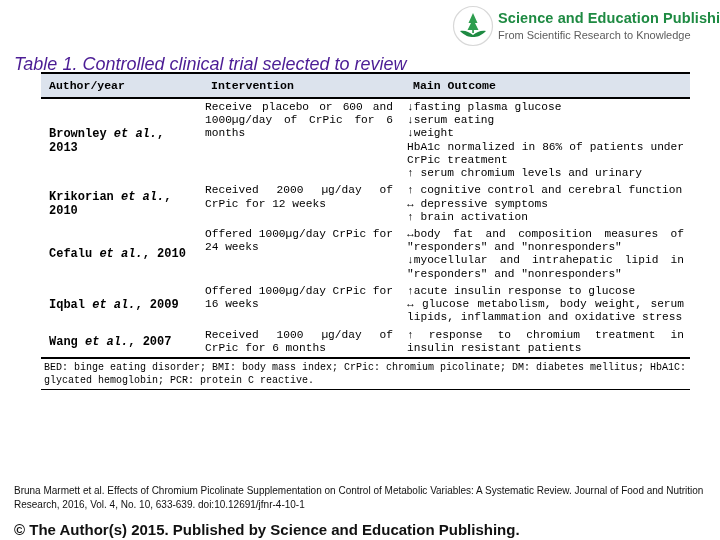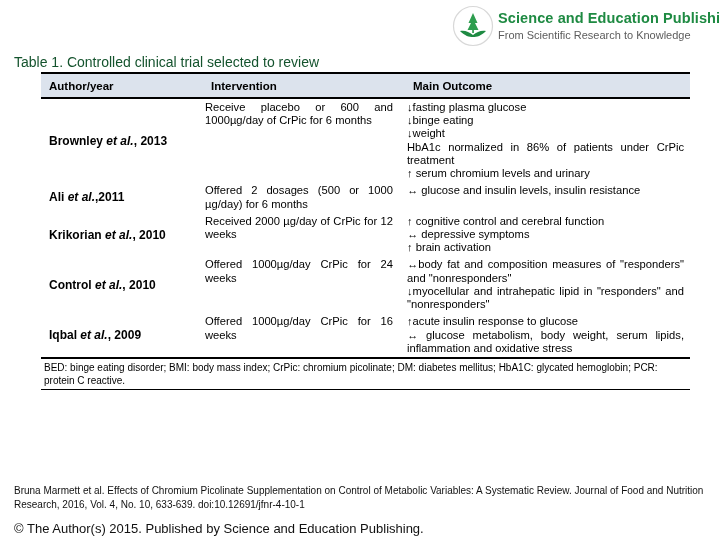--- a/index.html
+++ b/index.html
@@ -49,36 +49,38 @@
     font-size: 11px;
     margin-top: 2px;
     white-space: nowrap;
   }
 
   
   .table-caption {
     position: absolute;
     top: 54px;
     left: 14px;
-    font-size: 14px;
-    color: #14532d;
+    font-size: 18px;
+    color: #4c1d95;
     white-space: nowrap;
+    font-style: italic;
   }
 
   
   .table-wrap {
     position: absolute;
     top: 72px;
     left: 41px;
     width: 649px;
   }
   table.maintable {
     border-collapse: collapse;
     width: 649px;
     table-layout: fixed;
+    font-family: Liberation Mono, monospace;
   }
   table.maintable col.c-author  { width: 162px; }
   table.maintable col.c-interv  { width: 202px; }
   table.maintable col.c-outcome { width: 285px; }
 
   thead th {
     background: #dce3ed;
     border-top: 2.5px solid #000;
     border-bottom: 2px solid #000;
     font-size: 11.5px;
@@ -138,22 +140,23 @@
     left: 14px;
     width: 694px;
     font-size: 10px;
     line-height: 1.35;
     color: #111;
   }
   .copyright {
     position: absolute;
     top: 521px;
     left: 14px;
-    font-size: 13px;
+    font-size: 15px;
     color: #111;
+    font-weight: bold;
   }
 </style>
 </head>
 <body>
 
 <div class="logo-bar">
   <div class="logo-emblem">
     <svg width="42" height="42" viewBox="0 0 42 42" aria-hidden="true">
       <circle cx="21" cy="21" r="19.5" fill="#ffffff" stroke="#d8d8d8" stroke-width="1.2"></circle>
       <path d="M21 8 L16.5 18 L19 18 L15.5 25 L26.5 25 L23 18 L25.5 18 Z" fill="#2e9e4f"></path>
@@ -182,56 +185,56 @@
         <th>Intervention</th>
         <th>Main Outcome</th>
       </tr>
     </thead>
     <tbody>
         <tr>
           <td class="author"><span>Brownley </span><span class="ital">et al.</span><span>, 2013</span></td>
           <td class="interv">Receive placebo or 600 and 1000µg/day of CrPic for 6 months</td>
           <td class="outcome">
             <span class="oline">↓fasting plasma glucose</span>
-            <span class="oline">↓binge eating</span>
+            <span class="oline">↓serum eating</span>
             <span class="oline">↓weight</span>
             <span class="oline jf">HbA1c normalized in 86% of patients under CrPic treatment</span>
             <span class="oline">↑ serum chromium levels and urinary</span>
           </td>
         </tr>
         <tr>
-          <td class="author"><span>Ali </span><span class="ital">et al.</span><span>,2011</span></td>
-          <td class="interv">Offered 2 dosages (500 or 1000 µg/day) for 6 months</td>
-          <td class="outcome">
-            <span class="oline">↔ glucose and insulin levels, insulin resistance</span>
-          </td>
-        </tr>
-        <tr>
           <td class="author"><span>Krikorian </span><span class="ital">et al.</span><span>, 2010</span></td>
           <td class="interv">Received 2000 µg/day of CrPic for 12 weeks</td>
           <td class="outcome">
             <span class="oline">↑ cognitive control and cerebral function</span>
             <span class="oline">↔ depressive symptoms</span>
             <span class="oline">↑ brain activation</span>
           </td>
         </tr>
         <tr>
-          <td class="author"><span>Control </span><span class="ital">et al.</span><span>, 2010</span></td>
+          <td class="author"><span>Cefalu </span><span class="ital">et al.</span><span>, 2010</span></td>
           <td class="interv">Offered 1000µg/day CrPic for 24 weeks</td>
           <td class="outcome">
             <span class="oline jf">↔body fat and composition measures of "responders" and "nonresponders"</span>
             <span class="oline jf">↓myocellular and intrahepatic lipid in "responders" and "nonresponders"</span>
           </td>
         </tr>
         <tr>
           <td class="author"><span>Iqbal </span><span class="ital">et al.</span><span>, 2009</span></td>
           <td class="interv">Offered 1000µg/day CrPic for 16 weeks</td>
           <td class="outcome">
             <span class="oline">↑acute insulin response to glucose</span>
             <span class="oline jf">↔ glucose metabolism, body weight, serum lipids, inflammation and oxidative stress</span>
+          </td>
+        </tr>
+        <tr>
+          <td class="author"><span>Wang </span><span class="ital">et al.</span><span>, 2007</span></td>
+          <td class="interv">Received 1000 µg/day of CrPic for 6 months</td>
+          <td class="outcome">
+            <span class="oline jf">↑ response to chromium treatment in insulin resistant patients</span>
           </td>
         </tr>
       </tbody>
     <tfoot>
       <tr class="foot-row">
         <td colspan="3">BED: binge eating disorder; BMI: body mass index; CrPic: chromium picolinate; DM: diabetes mellitus; HbA1C: glycated hemoglobin; PCR: protein C reactive.</td>
       </tr>
     </tfoot>
   </table>
 </div>

